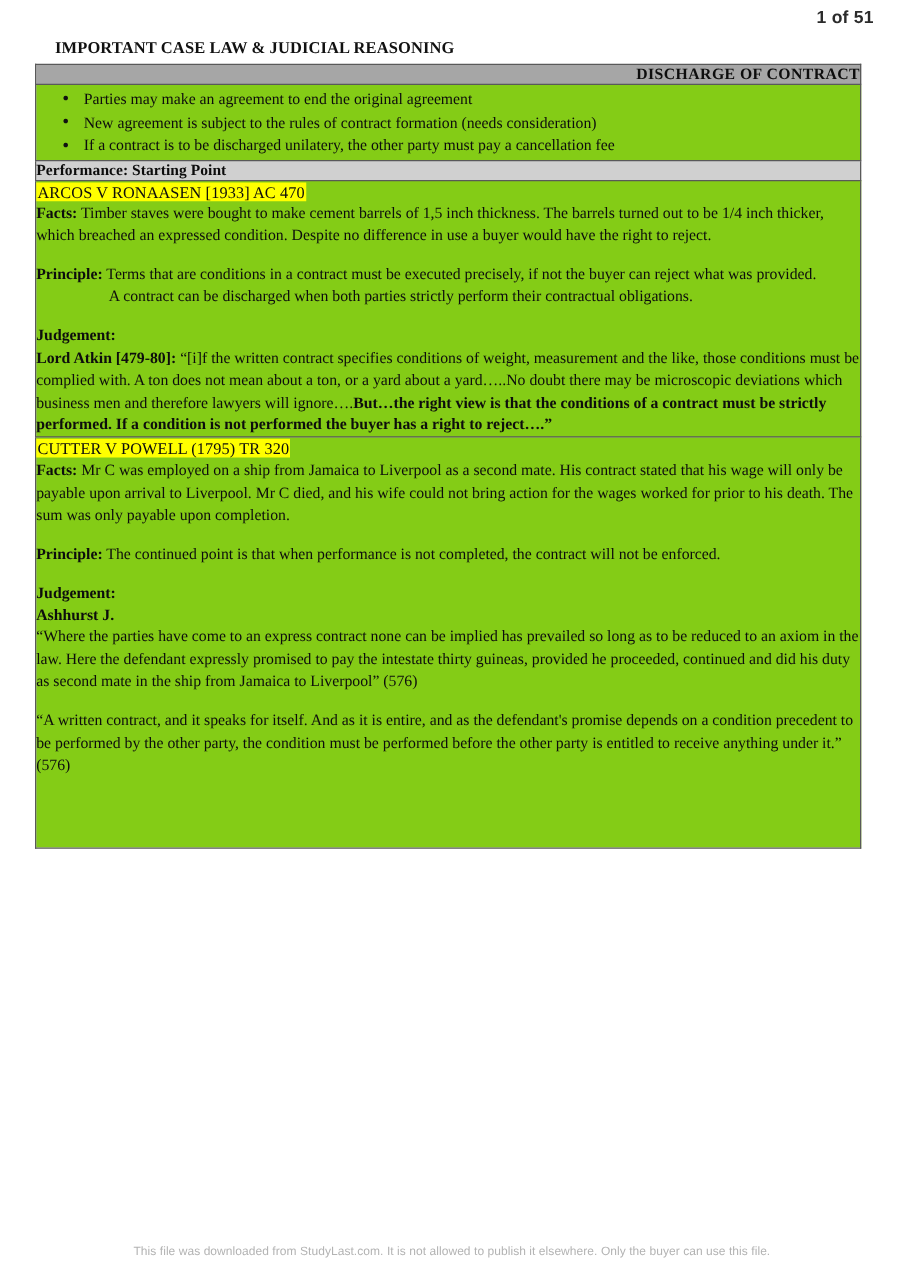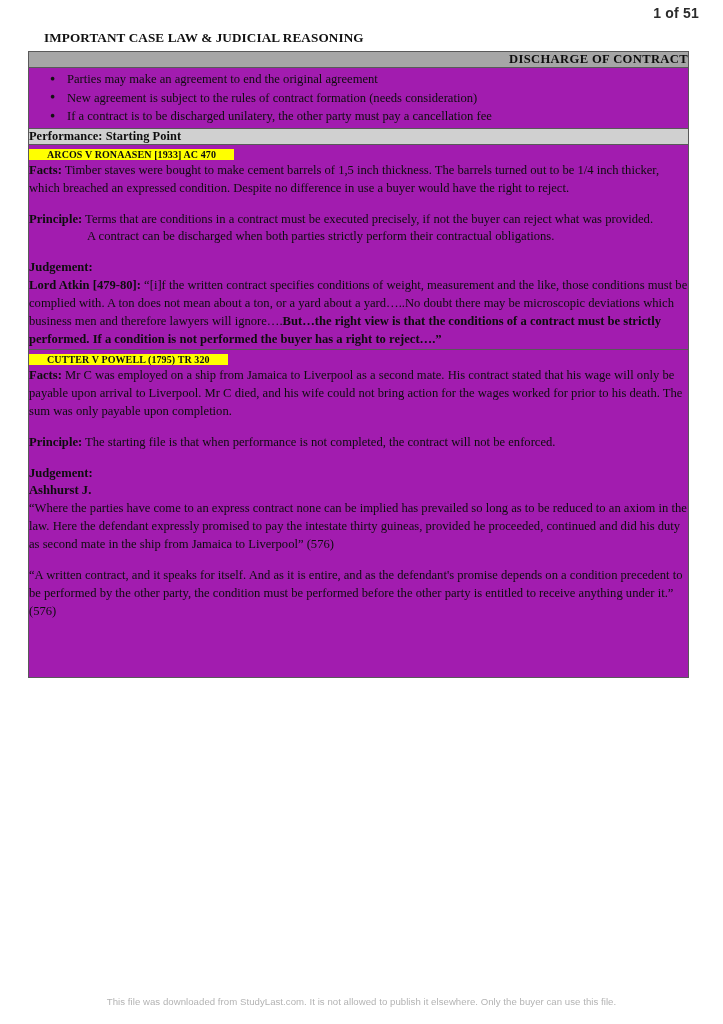--- a/index.html
+++ b/index.html
@@ -70,21 +70,21 @@
 
   .row-subhead td {
     background: #d0d0d0;
     font-weight: bold;
     font-size: 12.4px;
     padding: 7px 8px 8px 9px;
     letter-spacing: .05px;
   }
 
   .row-body td {
-    background: #a21caf;
+    background: #84cc16;
     padding: 6px 9px 9px 9px;
     font-size: 12.6px;
     line-height: 1.42;
   }
 
   
   ul.bullets {
     margin: 2px 0 2px 0;
     padding-left: 38px;
     list-style: none;
@@ -101,24 +101,24 @@
     left: -17px;
     top: -0.5px;
     font-size: 8.5px;
     line-height: 1.95;
     color: #111;
   }
 
   .case-name {
     display: inline;
     background: #ffff00;
-    font-weight: bold;
-    font-size: 10px;
+    font-weight: normal;
+    font-size: 13px;
     letter-spacing: .1px;
-    padding: 0 18px;
+    padding: 0 1px;
   }
   .case-name-line { margin: 1px 0 0 0; line-height: 1.3; }
 
   p.para {
     margin: 0;
     line-height: 1.42;
     text-align: left;
   }
   p.gap { margin-top: 13px; }
   .indent { display: inline-block; width: 58px; }
@@ -204,21 +204,21 @@
 
           <p class="case-name-line">
             <span class="case-name">CUTTER V POWELL (1795) TR 320</span>
           </p>
 
           <p class="para">
             <b class="lbl">Facts:</b><span> Mr C was employed on a ship from Jamaica to Liverpool as a second mate. His contract stated that his wage will only be payable upon arrival to Liverpool. Mr C died, and his wife could not bring action for the wages worked for prior to his death. The sum was only payable upon completion.</span>
           </p>
 
           <p class="para gap">
-            <b class="lbl">Principle:</b><span> The starting file is that when performance is not completed, the contract will not be enforced.</span>
+            <b class="lbl">Principle:</b><span> The continued point is that when performance is not completed, the contract will not be enforced.</span>
           </p>
 
           <p class="para gap">
             <b class="lbl">Judgement:</b>
           </p>
 
           <p class="para">
             <b class="lbl">Ashhurst J.</b>
           </p>
 

